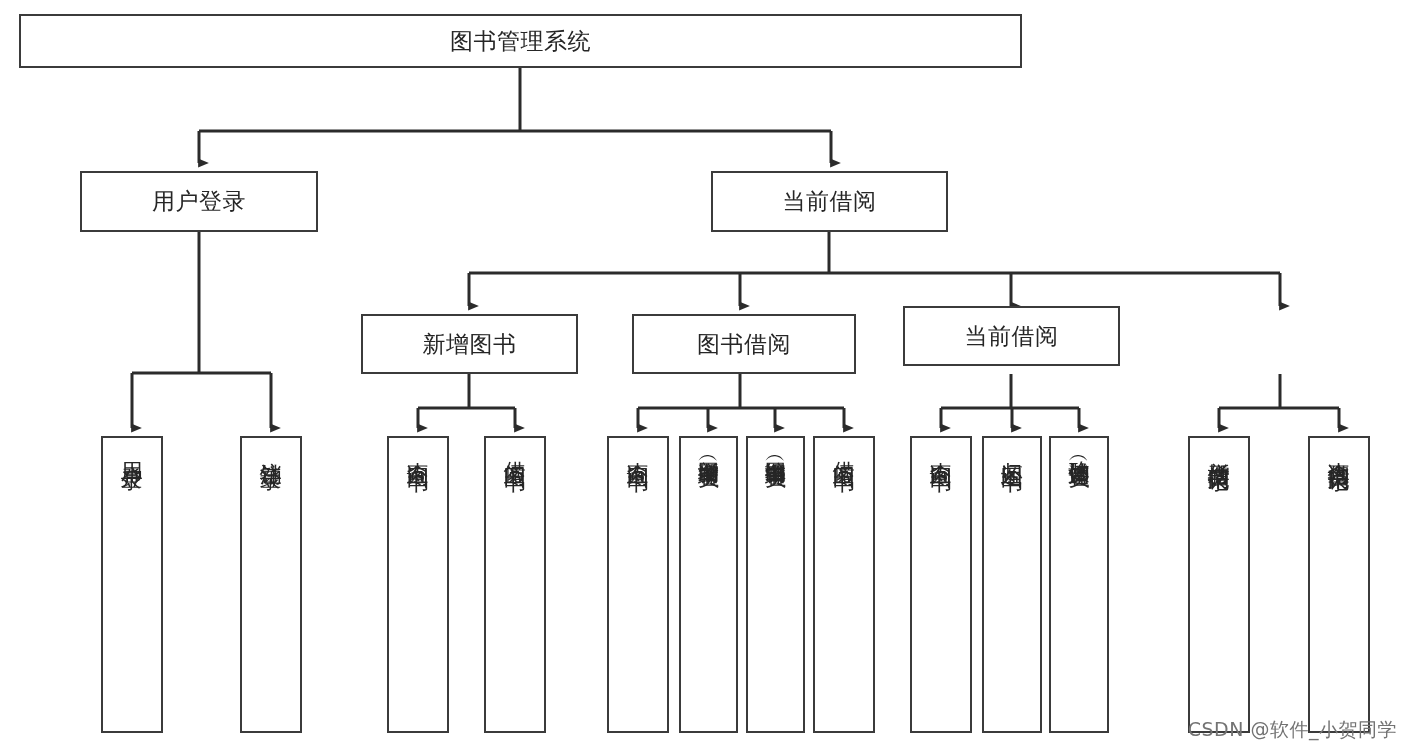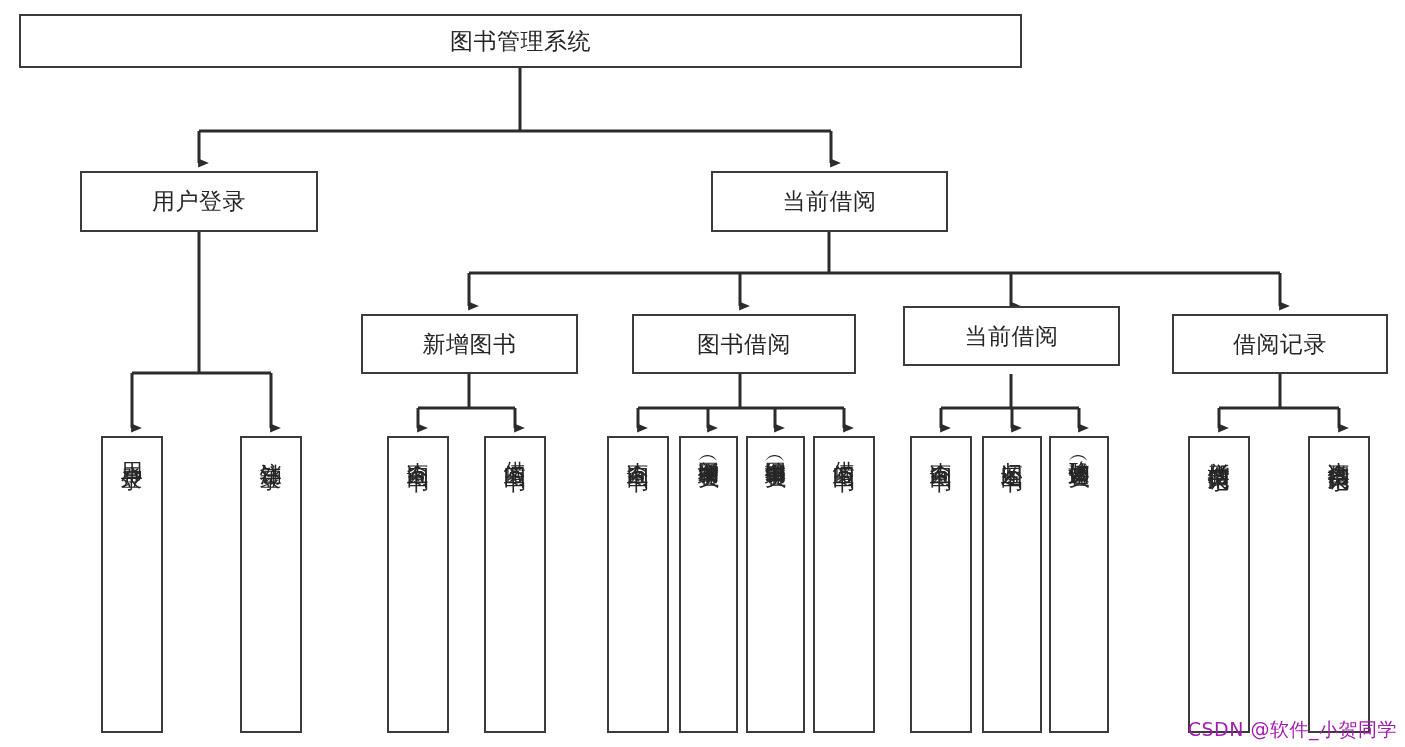--- a/index.html
+++ b/index.html
@@ -57,21 +57,21 @@
     white-space: pre-line;
   }
   .node.vert .label {
     margin-top: 0;
   }
   #watermark {
     position: absolute;
     right: 8px;
     bottom: 4px;
     font-size: 19px;
-    color: #a21caf;
+    color: #737373;
     letter-spacing: 0.5px;
     z-index: 5;
     white-space: nowrap;
     font-family: "DejaVu Sans", "Liberation Sans", sans-serif;
   }
 </style>
 </head>
 <body>
 
 <div id="canvas">
@@ -139,23 +139,20 @@
 
   <div class="node horiz" id="node-new-book-recommend" style="left: 361px; top: 314px; width: 217px; height: 60px;">
     <span class="label">新增图书</span>
   </div>
   <div class="node horiz" id="node-book-borrow" style="left: 632px; top: 314px; width: 224px; height: 60px;">
     <span class="label">图书借阅</span>
   </div>
   <div class="node horiz" id="node-current-borrow" style="left: 903px; top: 306px; width: 217px; height: 60px;">
     <span class="label">当前借阅</span>
   </div>
-  <div class="node horiz" id="node-borrow-record" style="left: 1172px; top: 314px; width: 216px; height: 60px;">
-    <span class="label">借阅记录</span>
-  </div>
 
   <div class="node vert" id="leaf-0" style="left: 101px; top: 436px; width: 62px; height: 297px;">
     <span class="label">用户登录</span>
   </div>
   <div class="node vert" id="leaf-1" style="left: 240px; top: 436px; width: 62px; height: 297px;">
     <span class="label">注销登录</span>
   </div>
   <div class="node vert" id="leaf-2" style="left: 387px; top: 436px; width: 62px; height: 297px;">
     <span class="label">查询图书</span>
   </div>

